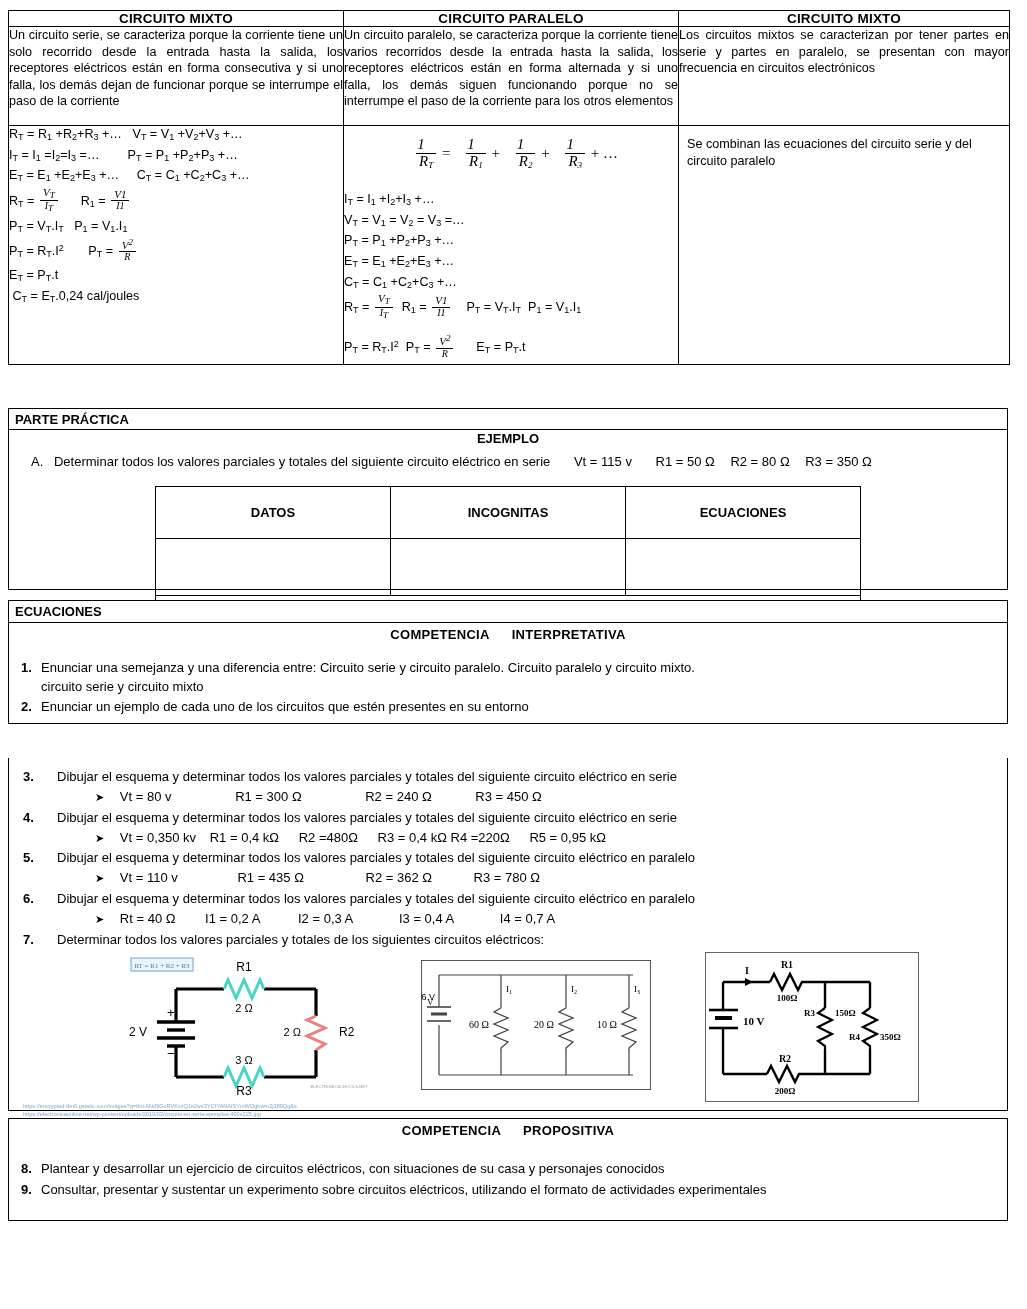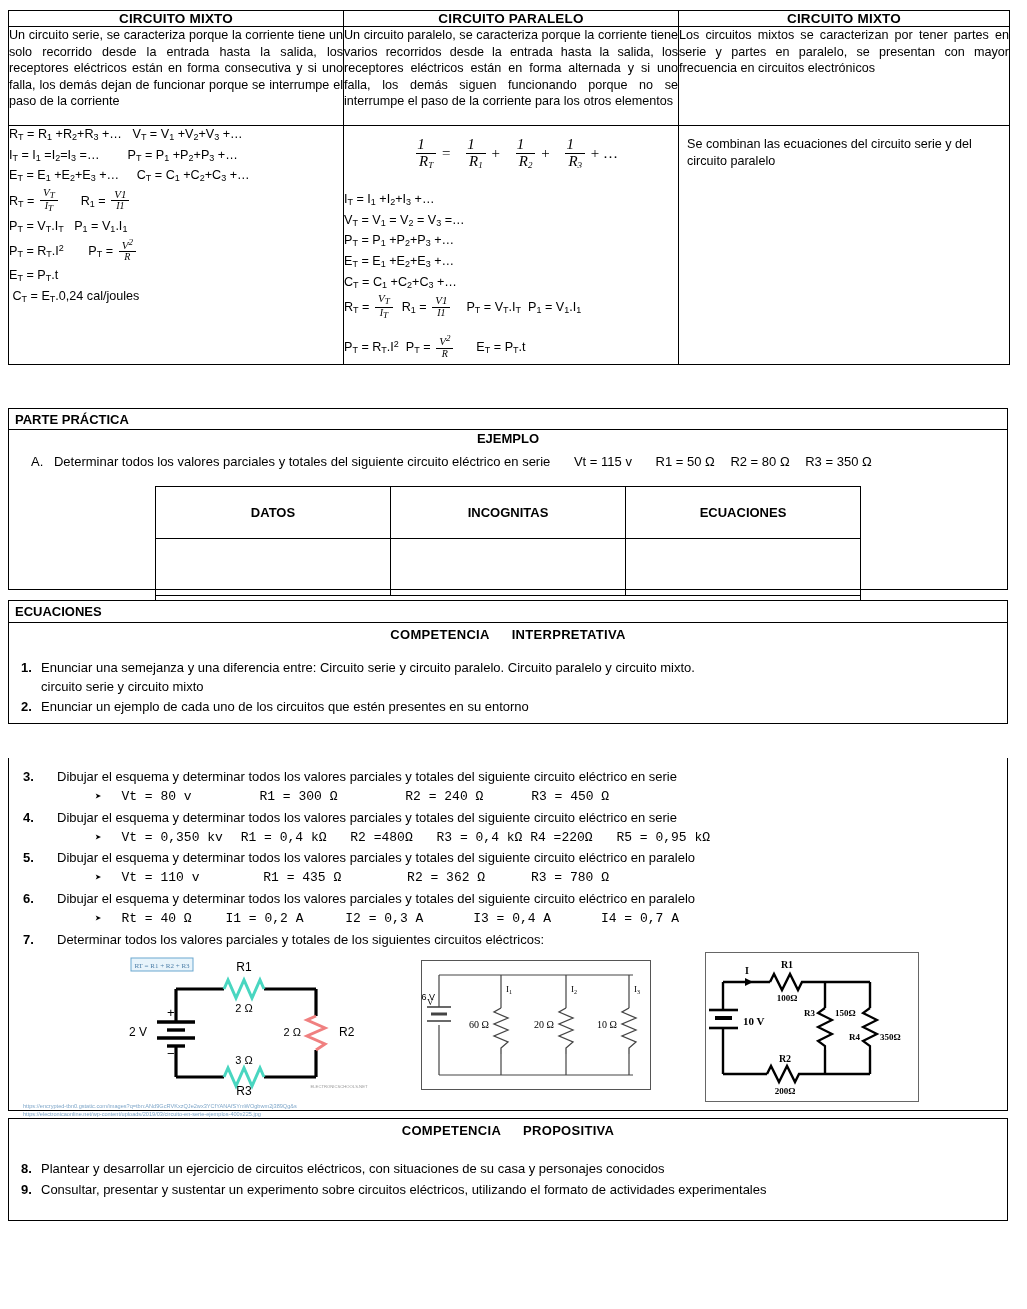--- a/index.html
+++ b/index.html
@@ -174,21 +174,20 @@
     width: 26px;
     flex: 0 0 26px;
     text-align: left;
     padding-left: 6px;
     box-sizing: border-box;
   }
   .ex-text { flex: 1 1 auto; }
   .ex-sub {
     padding-left: 78px;
     white-space: nowrap;
-    font-family: Liberation Mono, monospace;
   }
   .ex-sub .arrow {
     font-size: 11px;
     margin-right: 12px;
   }
   .ex-sub .v { display: inline-block; }
 
   
   .figs {
     position: relative;

